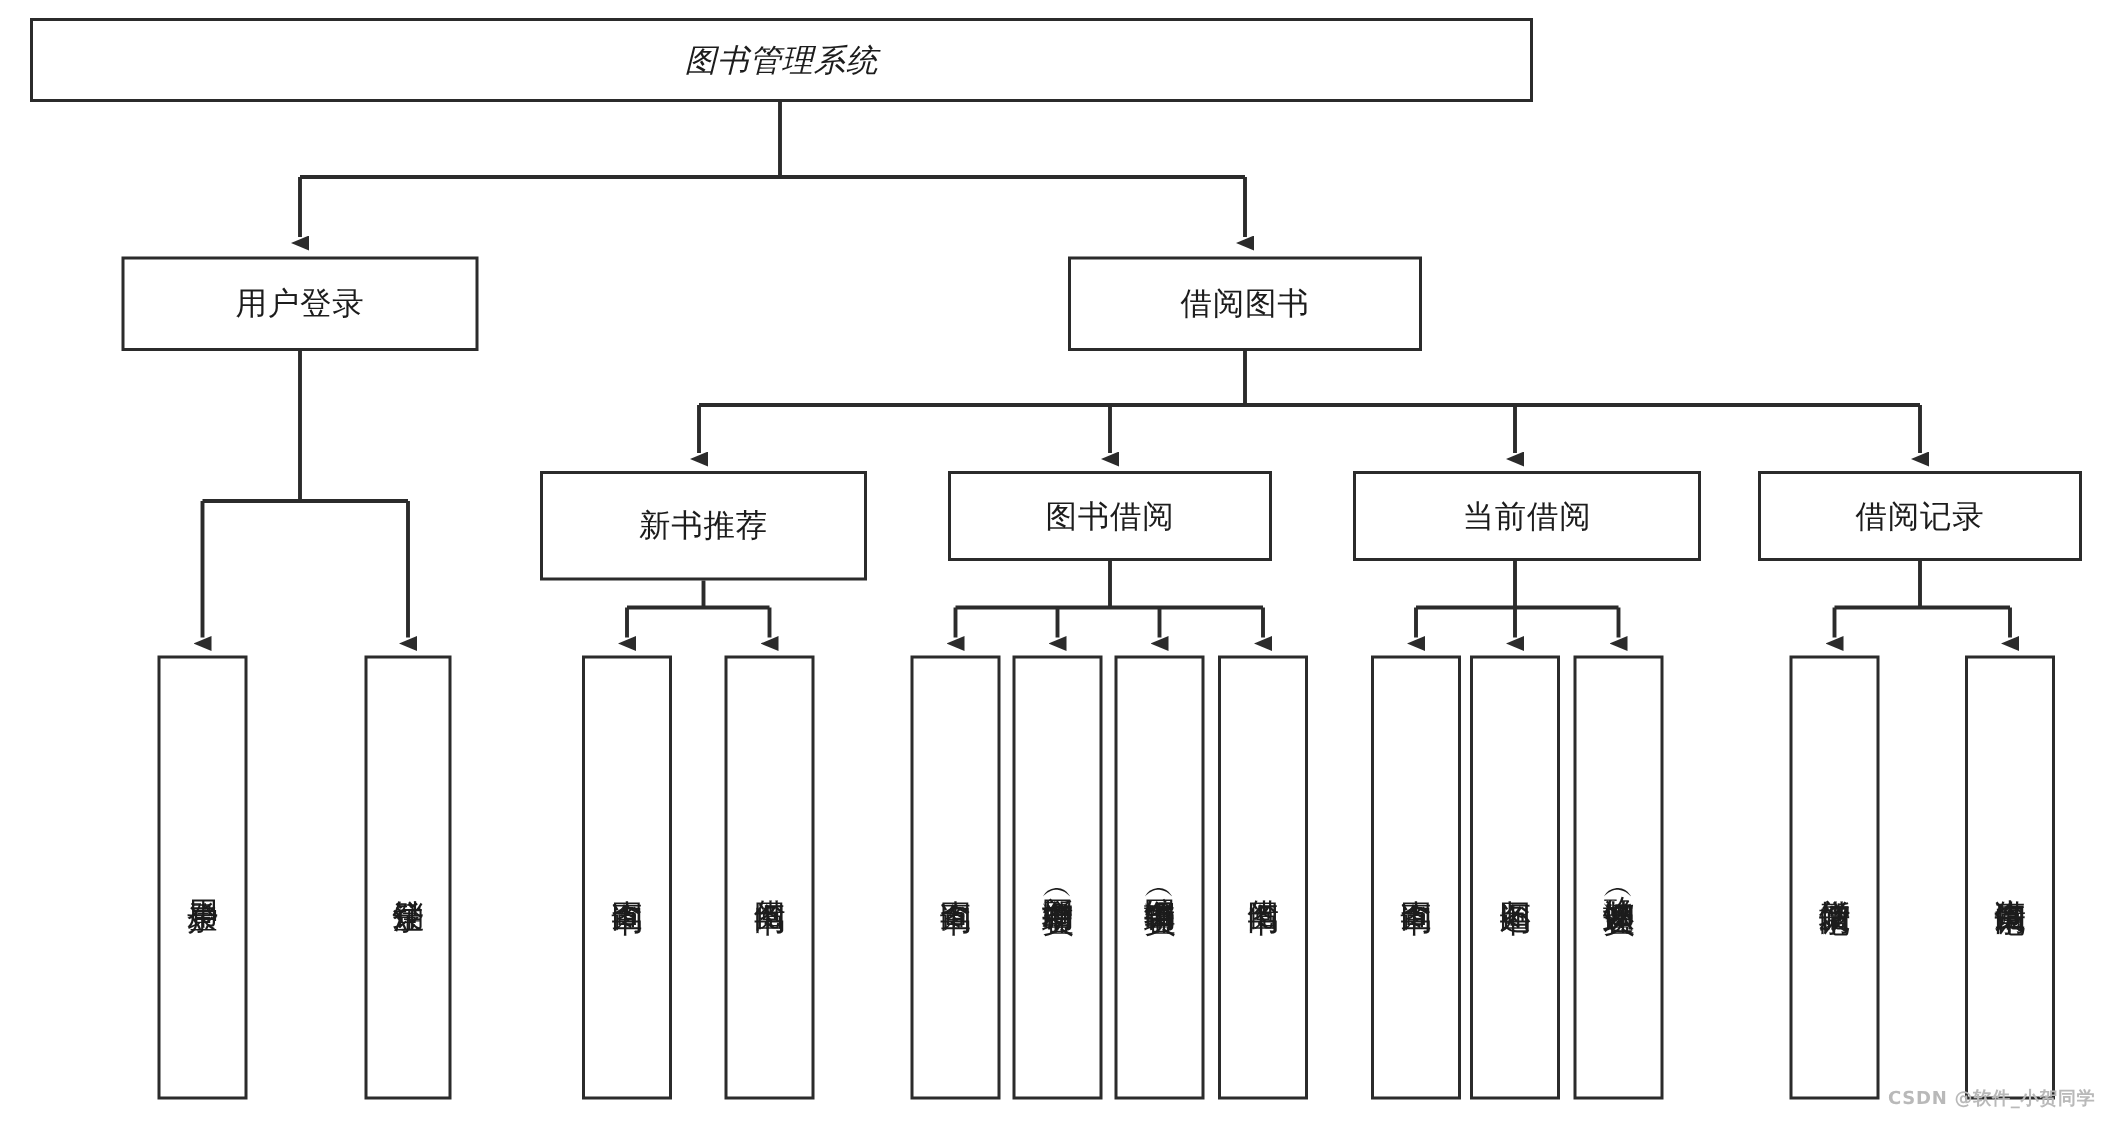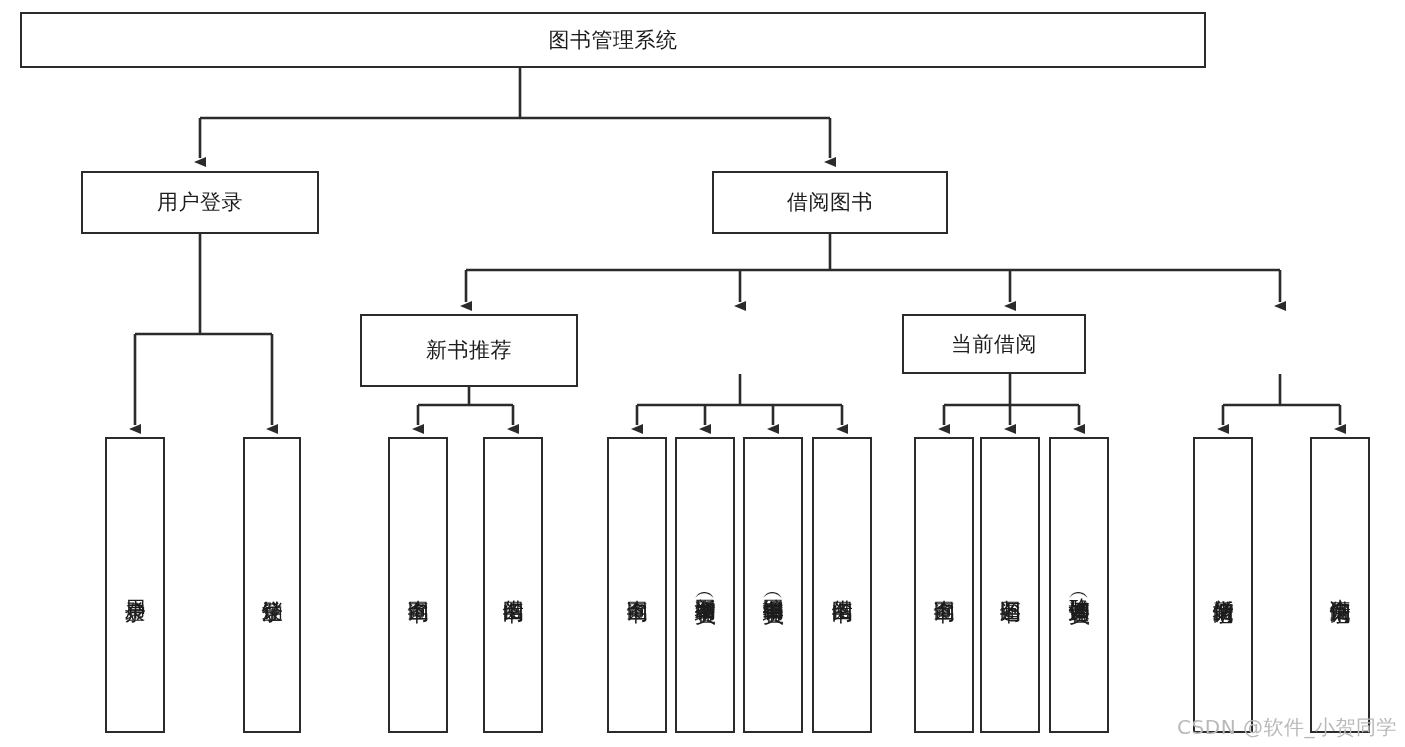--- a/index.html
+++ b/index.html
@@ -46,24 +46,25 @@
     white-space:normal;
     font-size:21px;
     line-height:1.26;
     letter-spacing:1px;
     max-height:280px;
   }
   .watermark{
     position:absolute;
     right:8px;
     bottom:6px;
-    font-size:20px;
+    font-size:12px;
     color:#b9b9b9;
     letter-spacing:0.5px;
     white-space:nowrap;
+    font-weight:bold;
   }
 </style>
 </head>
 <body>
 
 <div id="canvas">
 
   <svg class="wires" viewBox="0 0 1405 747" xmlns="http://www.w3.org/2000/svg">
     <defs>
       <marker id="arw" markerWidth="10" markerHeight="12" refX="1" refY="6" orient="auto" markerUnits="userSpaceOnUse">
@@ -107,36 +108,42 @@
       <path d="M1010,405 L1010,425" marker-end="url(#arw)"></path>
       <path d="M1079,405 L1079,425" marker-end="url(#arw)"></path>
 
       <path d="M1280,374 L1280,405"></path>
       <path d="M1223,405 L1340,405"></path>
       <path d="M1223,405 L1223,425" marker-end="url(#arw)"></path>
       <path d="M1340,405 L1340,425" marker-end="url(#arw)"></path>
     </g>
   </svg>
 
-  <div class="node" style="left:20px;top:12px;width:1186px;height:56px;">
+  <div class="node" style="left:20px;top:12px;width:1002px;height:56px;font-style:italic;">
     <span class="lbl">图书管理系统</span>
   </div>
 
   <div class="node" style="left:81px;top:171px;width:238px;height:63px;">
     <span class="lbl">用户登录</span>
   </div>
   <div class="node" style="left:712px;top:171px;width:236px;height:63px;">
     <span class="lbl">借阅图书</span>
   </div>
 
   <div class="node" style="left:360px;top:314px;width:218px;height:73px;">
     <span class="lbl">新书推荐</span>
   </div>
-  <div class="node" style="left:902px;top:314px;width:184px;height:60px;">
+  <div class="node" style="left:632px;top:314px;width:216px;height:60px;">
+    <span class="lbl">图书借阅</span>
+  </div>
+  <div class="node" style="left:902px;top:314px;width:232px;height:60px;">
     <span class="lbl">当前借阅</span>
+  </div>
+  <div class="node" style="left:1172px;top:314px;width:216px;height:60px;">
+    <span class="lbl">借阅记录</span>
   </div>
 
   <div class="node leaf" style="left:105px;top:437px;width:60px;height:296px;">
     <span class="lbl">用户登录</span>
   </div>
   <div class="node leaf" style="left:243px;top:437px;width:58px;height:296px;">
     <span class="lbl">注销登录</span>
   </div>
 
   <div class="node leaf" style="left:388px;top:437px;width:60px;height:296px;">

